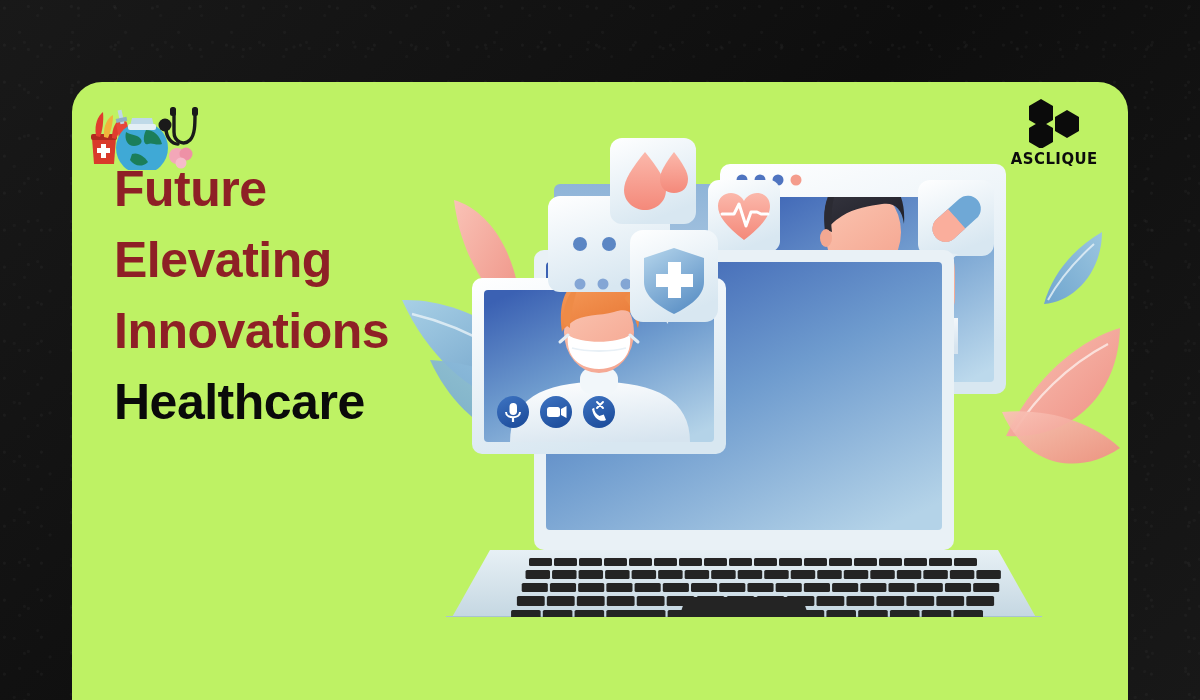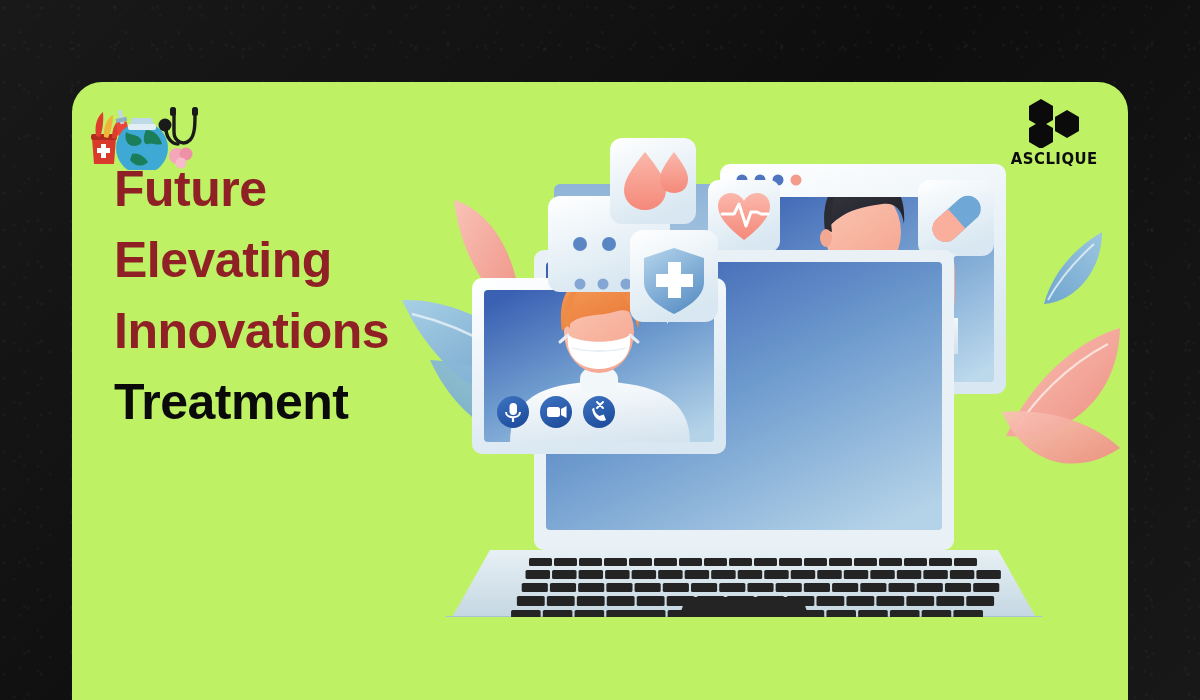--- a/index.html
+++ b/index.html
@@ -140,21 +140,21 @@
       <polygon points="44,12 56,19 56,33 44,40 32,33 32,19" fill="#0b0b0b"></polygon>
       <polygon points="18,23 30,30 30,44 18,51 6,44 6,30" fill="#0b0b0b"></polygon>
     </svg>
     <div id="brand-name">ASCLIQUE</div>
   </div>
 
   <div id="headline">
     <div class="headline-line hl-red">Future</div>
     <div class="headline-line hl-red">Elevating</div>
     <div class="headline-line hl-red">Innovations</div>
-    <div class="headline-line hl-black">Treatment</div>
+    <div class="headline-line hl-black">Healthcare</div>
   </div>
 
   <div id="telemed-illustration">
     <svg viewBox="0 0 720 525" xmlns="http://www.w3.org/2000/svg">
       <defs>
         <linearGradient id="gLeafBlue" x1="0" y1="0" x2="1" y2="1">
           <stop offset="0%" stop-color="#A8D0E6"></stop>
             <stop offset="100%" stop-color="#5E93C0"></stop>
         </linearGradient>
         <linearGradient id="gLeafBlue2" x1="1" y1="0" x2="0" y2="1">

